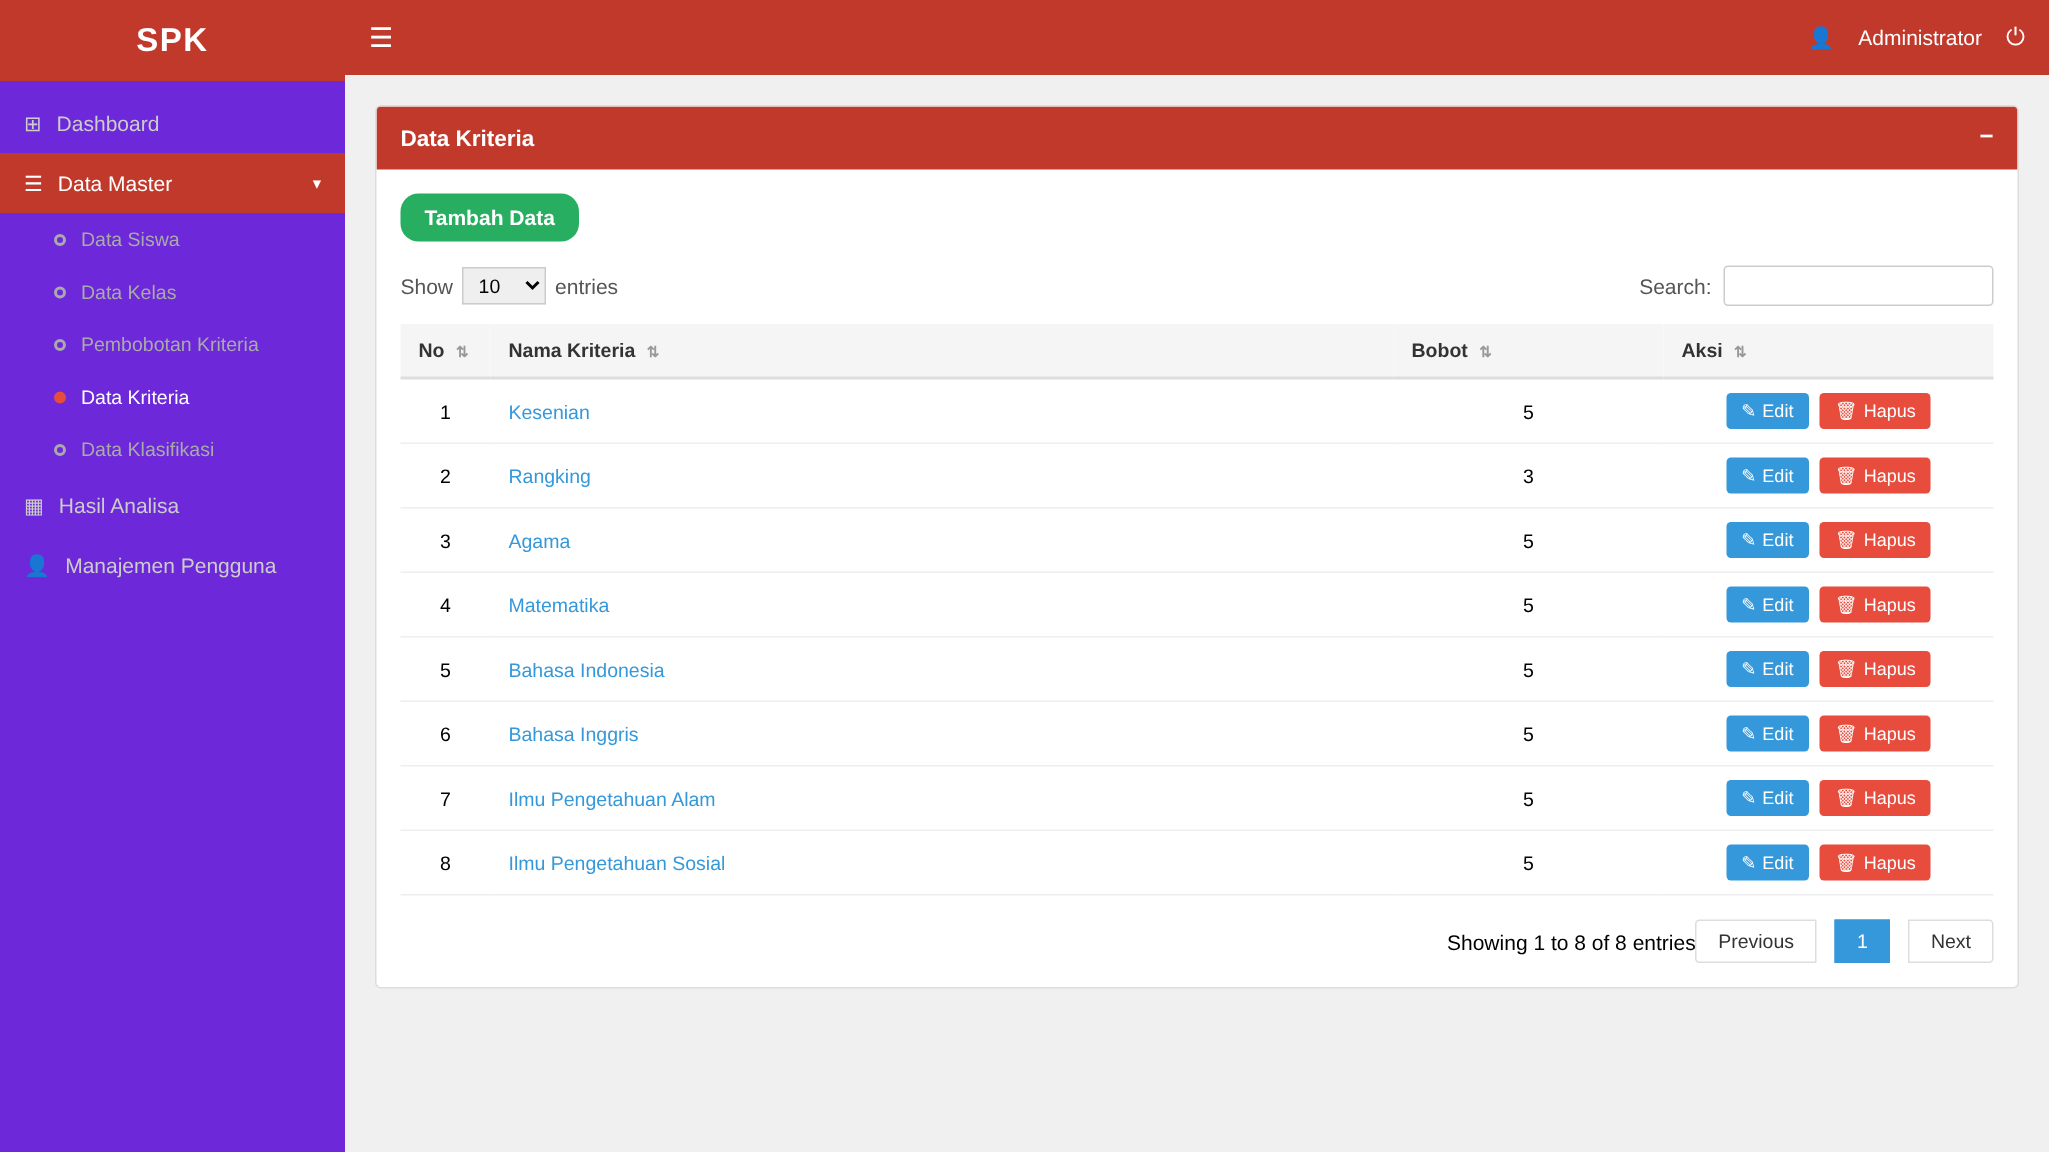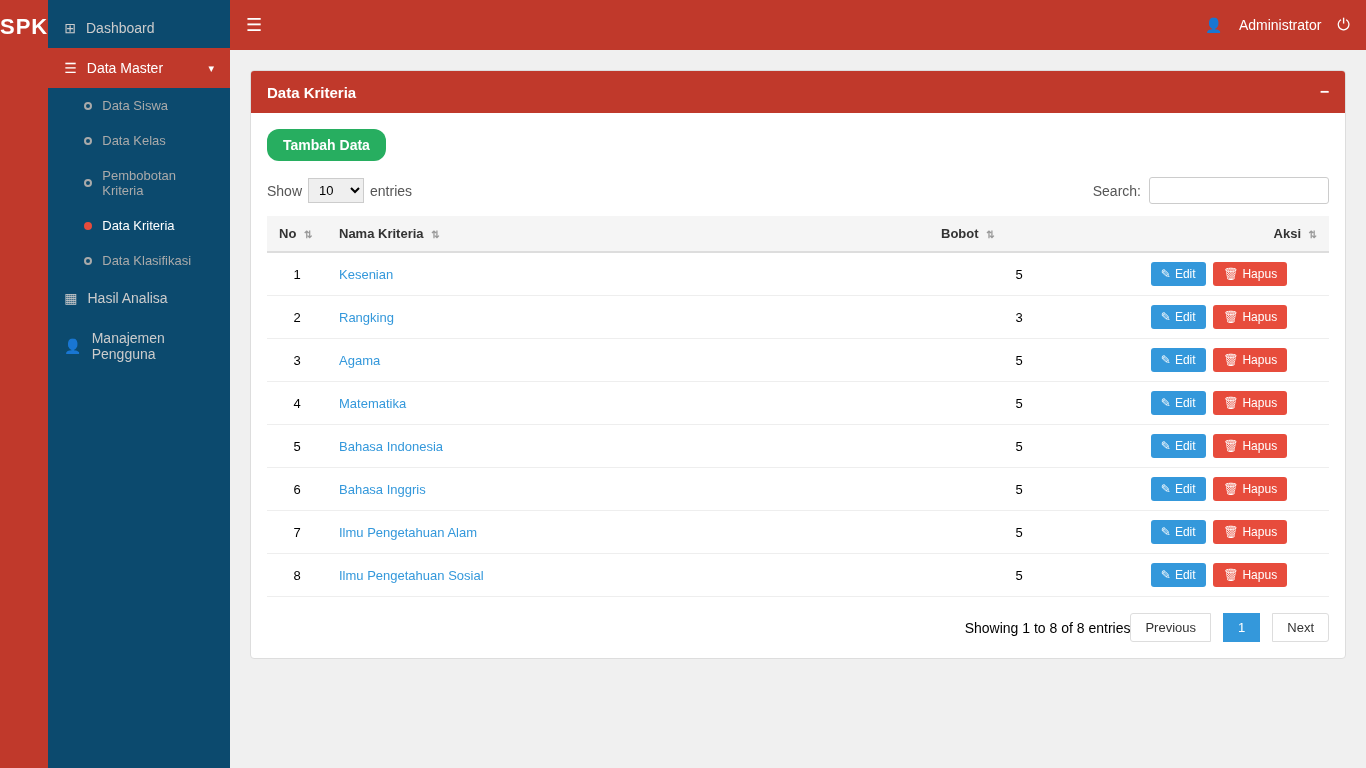--- a/index.html
+++ b/index.html
@@ -1,24 +1,24 @@
 <!DOCTYPE html>
 <html><head>
   <meta charset="utf-8">
   <style>
     * { box-sizing: border-box; margin: 0; padding: 0; }
     body { font-family: 'Segoe UI', Arial, sans-serif; font-size: 14px; background: #f0f0f0; display: flex; height: 768px; overflow: hidden; }
 
     
     .sidebar {
       width: 230px;
-      background: #0c4a6e;
+      background: #6d28d9;
       color: #ccc;
       display: flex;
-      flex-direction: row;
+      flex-direction: column;
       flex-shrink: 0;
       height: 100%;
     }
     .sidebar-logo {
       background: #c0392b;
       color: white;
       font-size: 22px;
       font-weight: bold;
       text-align: center;
       padding: 14px 0;
@@ -315,21 +315,21 @@
             <tr>
               <th style="width:60px;">
                 No <span class="sort-icon">⇅</span>
               </th>
               <th>
                 Nama Kriteria <span class="sort-icon">⇅</span>
               </th>
               <th style="width:180px; text-align:left;">
                 Bobot <span class="sort-icon">⇅</span>
               </th>
-              <th style="width:220px; text-align:right;">
+              <th style="width:220px; text-align:left;">
                 Aksi <span class="sort-icon">⇅</span>
               </th>
             </tr>
           </thead>
           <tbody id="table-body">
           <tr>
       <td class="center">1</td>
       <td>
         <a href="#" class="criteria-link">Kesenian</a>
       </td>

